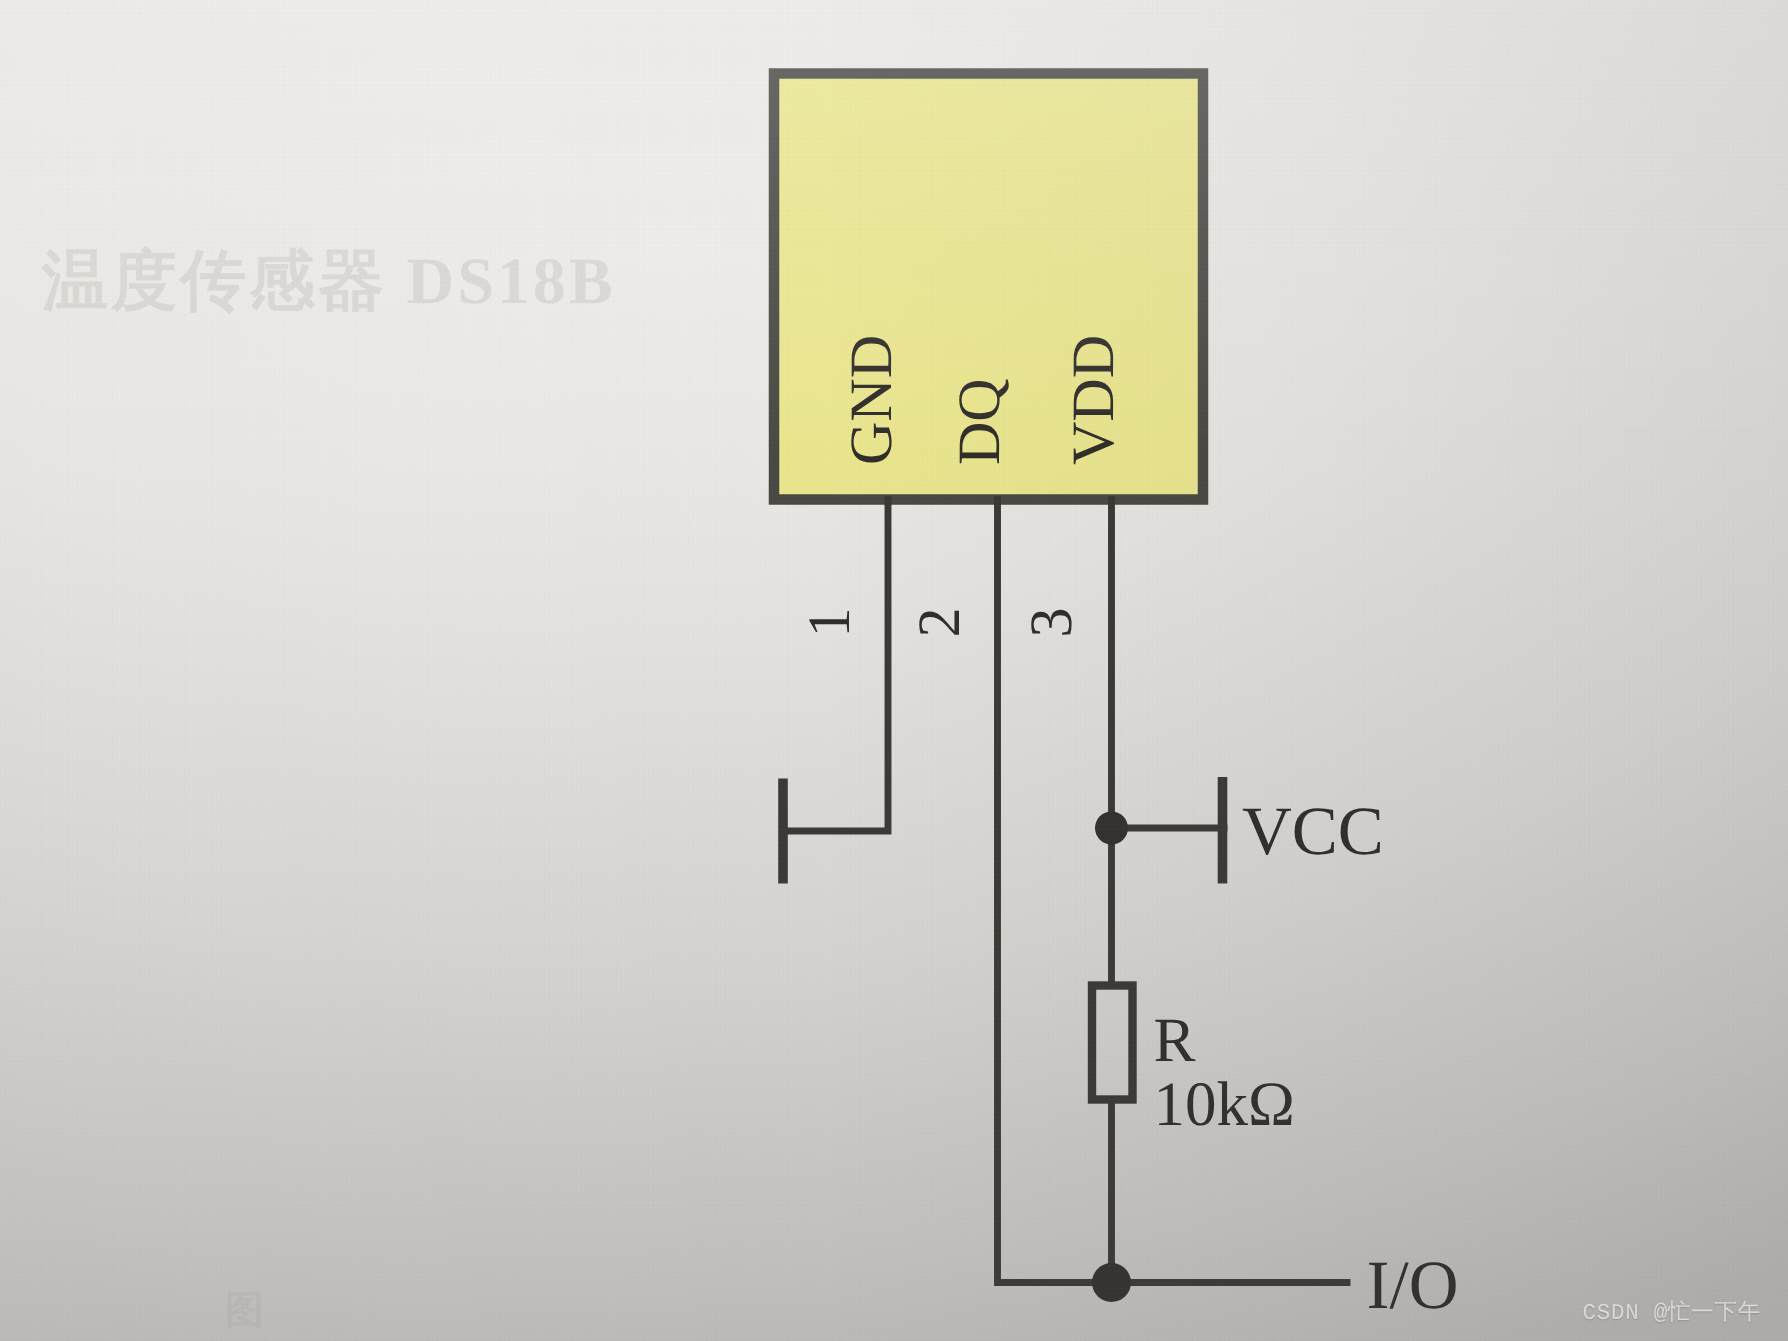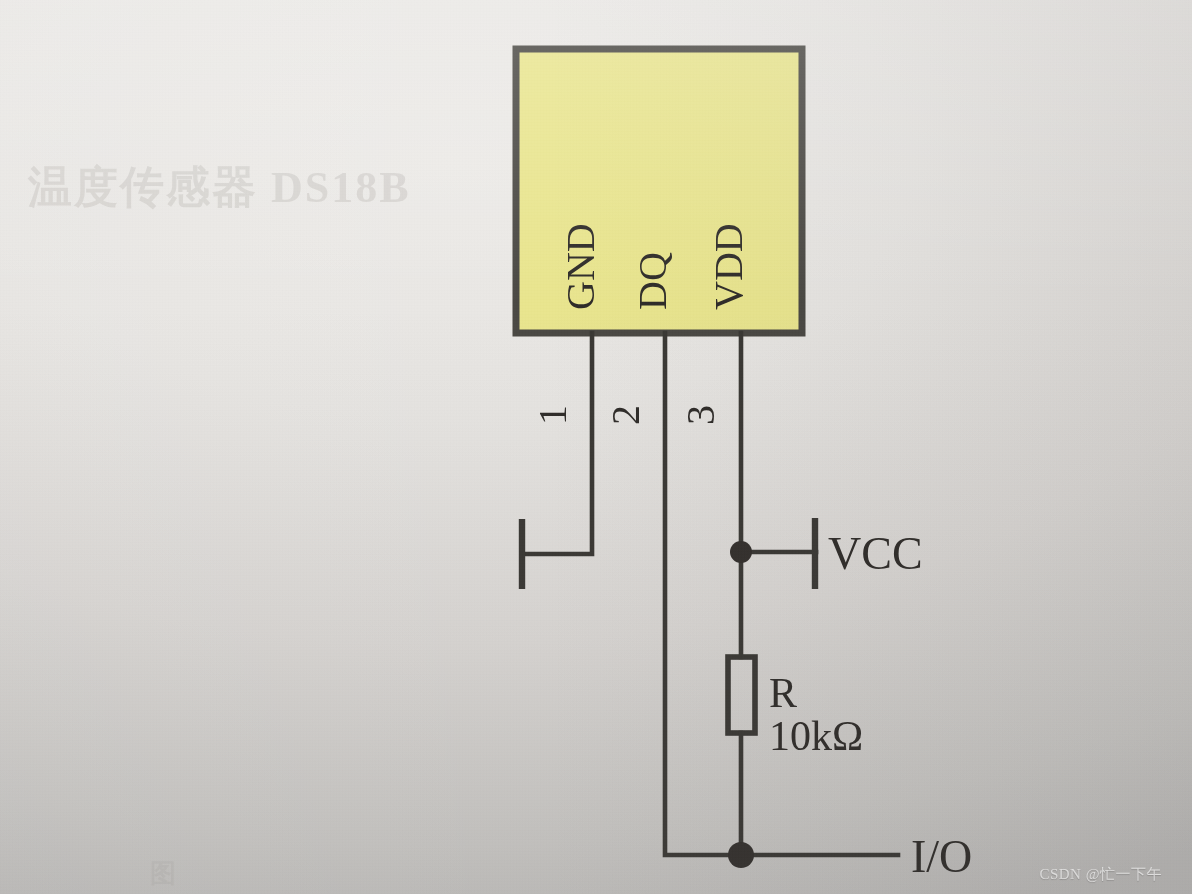--- a/index.html
+++ b/index.html
@@ -70,23 +70,23 @@
     fill: #2f2c29;
   }
   .pin-label { font-size: 40px; }
   .pin-num   { font-size: 40px; }
   .node-label{ font-size: 46px; }
   .res-label { font-size: 42px; }
 
   
   #watermark {
     position: absolute;
-    right: 30px;
+    right: 18px;
     bottom: 10px;
-    font-family: Liberation Serif, serif;
+    font-family: Liberation Mono, monospace;
     font-size: 15px;
     color: rgba(255,255,255,0.62);
     letter-spacing: .5px;
     text-shadow: 0 1px 1px rgba(0,0,0,0.18);
     user-select: none;
   }
 </style>
 </head>
 <body>
 

